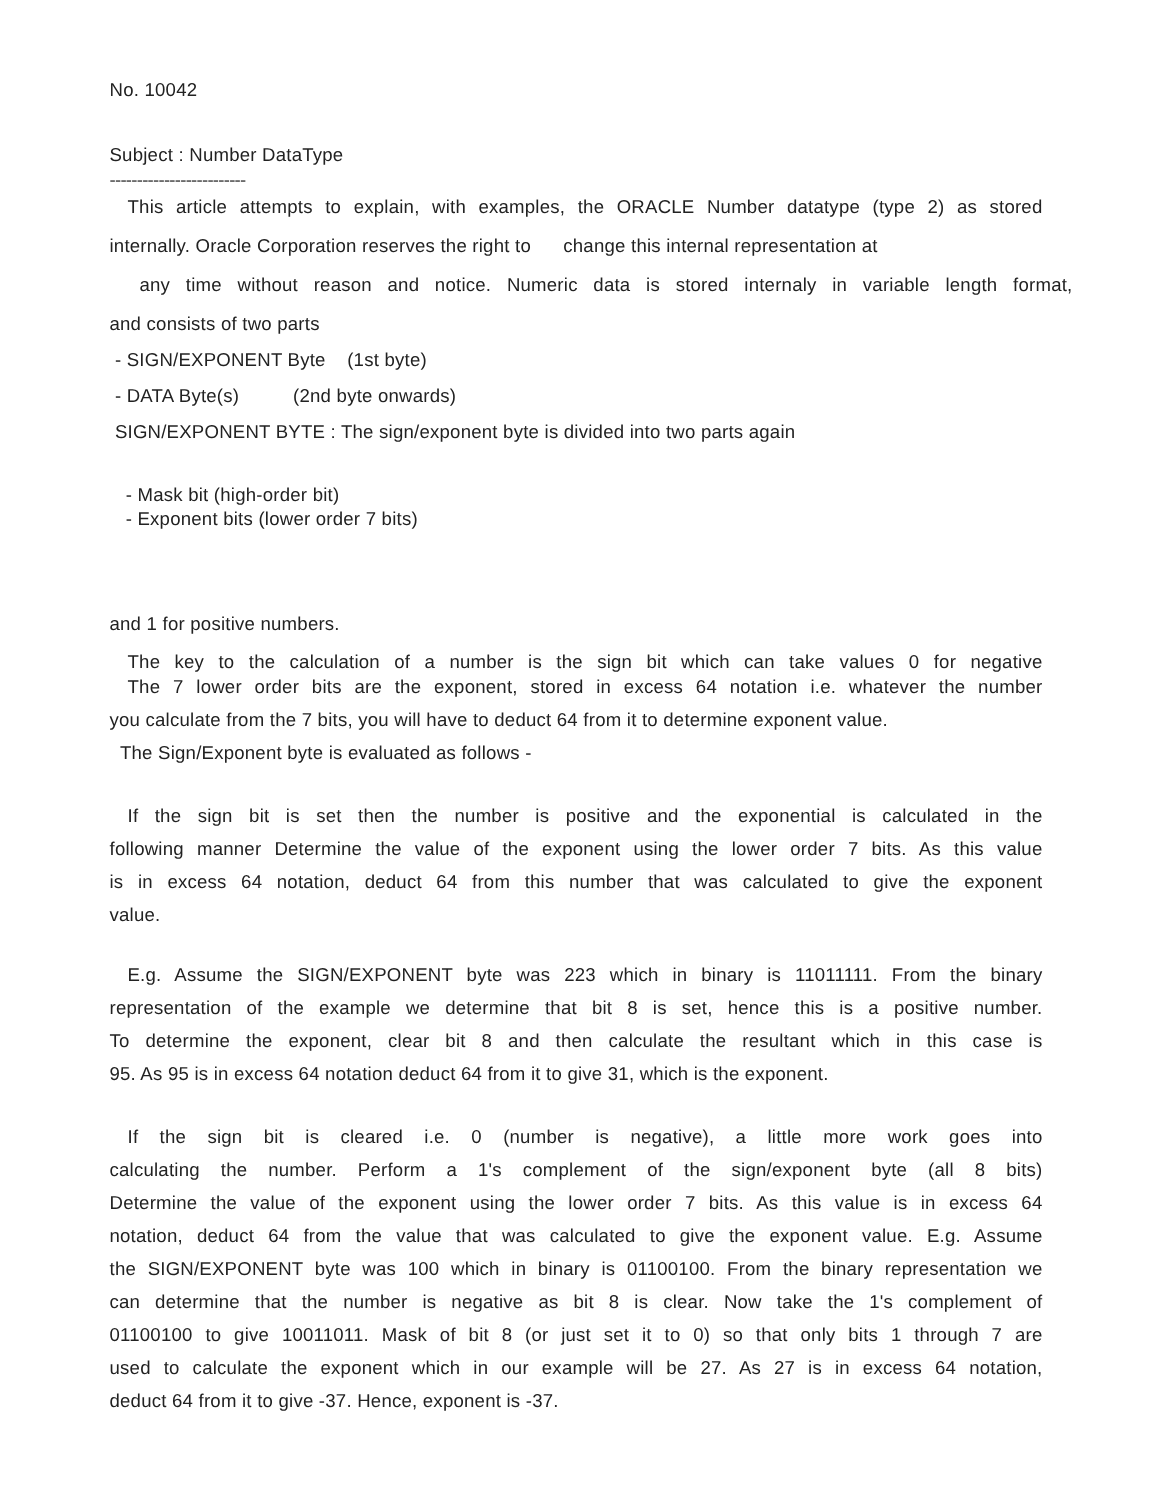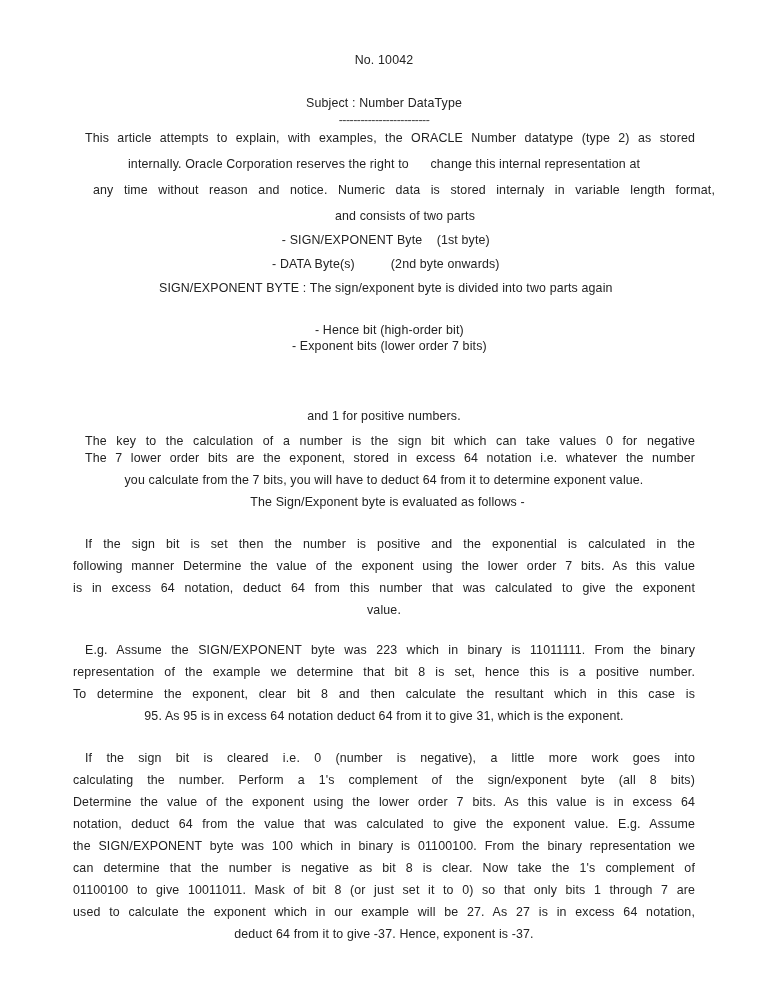--- a/index.html
+++ b/index.html
@@ -8,43 +8,43 @@
     font-family: "Liberation Sans", "DejaVu Sans", sans-serif;
     color: #222222;
   }
   .page { position: absolute; left: 73px; top: 0; width: 622px; }
   .ln {
     position: absolute; left: 0; width: 622px;
     font-size: 12.4px; line-height: 16px; white-space: pre;
     letter-spacing: 0.15px;
   }
   .ln.j { text-align: justify; text-align-last: justify; white-space: normal; }
-  .ln.nj { text-align: center; }
+  .ln.nj { text-align: left; }
 </style>
 </head>
 <body>
 
 <div class="page">
   <div class="ln nj" style="top:52px">No. 10042</div>
   <div class="ln nj" style="top:95px">Subject : Number DataType</div>
   <div class="ln nj" style="top:112px; letter-spacing:-0.5px; color:#444">-------------------------</div>
   <div id="body-lines">
       <div>
         <div class="ln j" style="text-indent: 12px; top: 130px;">This article attempts to explain, with examples, the ORACLE Number datatype (type 2) as stored</div>
         <div class="ln nj" style="top: 156px;">internally. Oracle Corporation reserves the right to      change this internal representation at</div>
         <div class="ln j" style="top: 182px; margin-left: 20px;">any time without reason and notice.  Numeric data is stored internaly in variable length format,</div>
-        <div class="ln nj" style="top: 208px; margin-left: 21px;">and consists of two parts</div>
+        <div class="ln nj" style="top: 208px;">and consists of two parts</div>
         <div class="ln nj" style="top: 232px;"> - SIGN/EXPONENT Byte    (1st byte)</div>
         <div class="ln nj" style="top: 256px;"> - DATA Byte(s)          (2nd byte onwards)</div>
       </div>
       <div>
         <div class="ln nj" style="top: 280px;"> SIGN/EXPONENT BYTE : The sign/exponent byte is divided into two parts again</div>
       </div>
       <div>
-        <div class="ln nj" style="top: 322px;">   - Hence bit (high-order bit)</div>
+        <div class="ln nj" style="top: 322px;">   - Mask bit (high-order bit)</div>
         <div class="ln nj" style="top: 338px;">   - Exponent bits (lower order 7 bits)</div>
       </div>
       <div>
         <div class="ln j" style="text-indent: 12px; top: 386px; margin-top: 47px;">The key to the calculation of a number is the sign bit which can take values 0 for negative</div>
         <div class="ln nj" style="top: 408px;">and 1 for positive numbers.</div>
       </div>
       <div>
         <div class="ln j" style="text-indent: 12px; top: 450px;">The 7 lower order bits are the exponent, stored in excess 64 notation i.e. whatever the number</div>
         <div class="ln nj" style="top: 472px;">you calculate from the 7 bits, you will have to deduct 64 from it to determine exponent value.</div>
         <div class="ln nj" style="top: 494px;">  The Sign/Exponent byte is evaluated as follows -</div>

